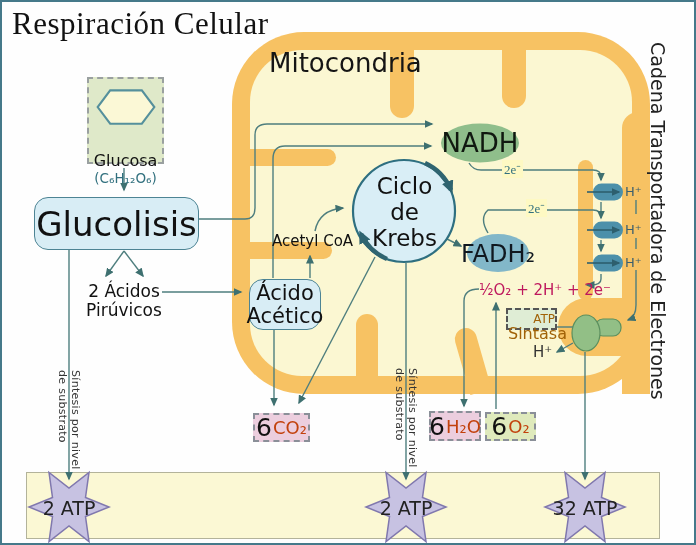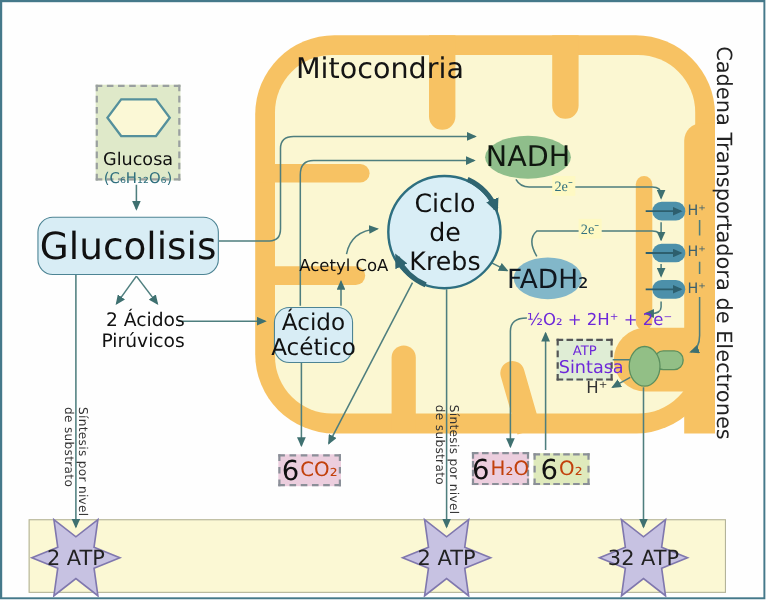--- a/index.html
+++ b/index.html
@@ -7,36 +7,36 @@
   .abs{position:absolute;}
   .title{left:10px;top:4px;font-family:"Liberation Serif","DejaVu Serif",serif;font-size:31px;color:#111;letter-spacing:.5px;}
   
   .mito{left:230px;top:30px;width:418px;height:362px;background:#f7c263;border-radius:72px;}
   .matrix{left:248px;top:48px;width:382px;height:326px;background:#fbf7d2;border-radius:52px;}
   .crista{background:#f7c263;}
   .mito-label{left:267px;top:46px;font-size:26px;color:#151515;}
   .cadena{left:645px;top:40px;writing-mode:vertical-rl;font-size:19px;color:#222;white-space:nowrap;}
   
   .gbox{left:85px;top:75px;width:77px;height:87px;background:#dfe9c9;border:2px dashed #9aa0a0;box-sizing:border-box;text-align:center;}
-  .gbox .gname{font-size:16px;color:#111;margin-top:2px;}
+  .gbox .gname{font-size:16px;color:#111;margin-top:18px;}
   .gbox .gformula{font-size:13.5px;color:#31707e;}
   .pbox{background:#d8edf5;border:1.6px solid #4d8494;border-radius:14px;box-sizing:border-box;display:flex;align-items:center;justify-content:center;text-align:center;color:#111;}
   .glucolisis{left:32px;top:195px;width:165px;height:53px;font-size:34px;}
   .acido{left:247px;top:277px;width:72px;height:51px;font-size:21px;line-height:1.08;}
-  .piruvicos{left:78px;top:280px;width:88px;font-size:17px;line-height:1.12;text-align:right;color:#111;}
+  .piruvicos{left:78px;top:280px;width:88px;font-size:17px;line-height:1.12;text-align:center;color:#111;}
   .acetyl{left:270px;top:230px;font-size:15px;color:#111;}
   .krebs-label{left:352px;top:171px;width:101px;text-align:center;font-size:23px;line-height:1.14;color:#111;}
   .nadh{left:438px;top:126px;width:80px;text-align:center;font-size:26px;color:#101810;}
   .fadh{left:456px;top:238px;width:80px;text-align:center;font-size:24px;color:#101820;}
   .e2{font-size:13px;color:#31707e;background:#fef9c3;padding:0 2px;font-family:Liberation Serif, serif;}
   .e2a{left:500px;top:158px;} .e2b{left:524px;top:197px;}
-  .reaction{left:477px;top:279px;font-size:15px;color:#6d28d9;white-space:nowrap;}
+  .reaction{left:477px;top:279px;font-size:15px;color:#be185d;white-space:nowrap;}
   .hp{font-size:13px;color:#3b5f6d;} .hp1{left:623px;top:182px;} .hp2{left:623px;top:220px;} .hp3{left:623px;top:253px;}
   .hsyn{left:531px;top:341px;font-size:15px;color:#333;}
-  .sintasa{left:504px;top:306px;width:51px;height:38px;background:#dfedd5;border:2px dashed #555;box-sizing:border-box;text-align:center;color:#6d28d9;}
+  .sintasa{left:504px;top:306px;width:51px;height:22px;background:#dfedd5;border:2px dashed #555;box-sizing:border-box;text-align:right;color:#a16207;}
   .sintasa .l1{font-size:12px;margin-top:2px;} .sintasa .l2{font-size:16px;margin-top:-2px;}
   .prod{border:2px dashed #8a8f98;box-sizing:border-box;display:flex;align-items:center;justify-content:center;gap:1px;}
   .prod .cnt{font-size:25px;color:#111;} .prod .frm{font-size:18px;color:#c2410c;}
   .co2{left:251px;top:411px;width:57px;height:29px;background:#eccede;}
   .h2o{left:427px;top:409px;width:52px;height:30px;background:#eccede;}
   .o2{left:483px;top:410px;width:51px;height:29px;background:#dfeabc;}
   .vlabel{writing-mode:vertical-rl;font-size:11px;line-height:13px;color:#333;letter-spacing:.3px;white-space:nowrap;}
   .vl-left{left:54px;top:368px;} .vl-right{left:391px;top:366px;}
   .band{left:24px;top:470px;width:634px;height:67px;background:#fbf8d4;border:1px solid #b3b39a;box-sizing:border-box;}
   .starlbl{top:495px;width:90px;text-align:center;font-size:19px;color:#222;}
@@ -126,20 +126,21 @@
       <polygon points="82,38 58.5,47.5 62,72.6 42,57 22,72.6 25.5,47.5 2,38 25.5,28.5 22,3.4 42,19 62,3.4 58.5,28.5" fill="#c7c2e2" stroke="#8078ae" stroke-width="1.5"></polygon>
     </g>
     <g transform="translate(362,467)">
       <polygon points="82,38 58.5,47.5 62,72.6 42,57 22,72.6 25.5,47.5 2,38 25.5,28.5 22,3.4 42,19 62,3.4 58.5,28.5" fill="#c7c2e2" stroke="#8078ae" stroke-width="1.5"></polygon>
     </g>
     <g transform="translate(541,467)">
       <polygon points="82,38 58.5,47.5 62,72.6 42,57 22,72.6 25.5,47.5 2,38 25.5,28.5 22,3.4 42,19 62,3.4 58.5,28.5" fill="#c7c2e2" stroke="#8078ae" stroke-width="1.5"></polygon>
     </g>
   </svg>
 
+  <div class="abs title">Respiración Celular</div>
   <div class="abs mito-label">Mitocondria</div>
   <div class="abs cadena">Cadena Transportadora de Electrones</div>
 
   <div class="abs gbox">
     <svg width="60" height="44" viewBox="0 0 72 44" style="margin-top:6px">
       <polygon points="17,2 55,2 70,22 55,42 17,42 2,22" fill="#fbf8d6" stroke="#55909c" stroke-width="2.5"></polygon>
     </svg>
     <div class="gname">Glucosa</div>
     <div class="gformula">(C₆H₁₂O₆)</div>
   </div>

